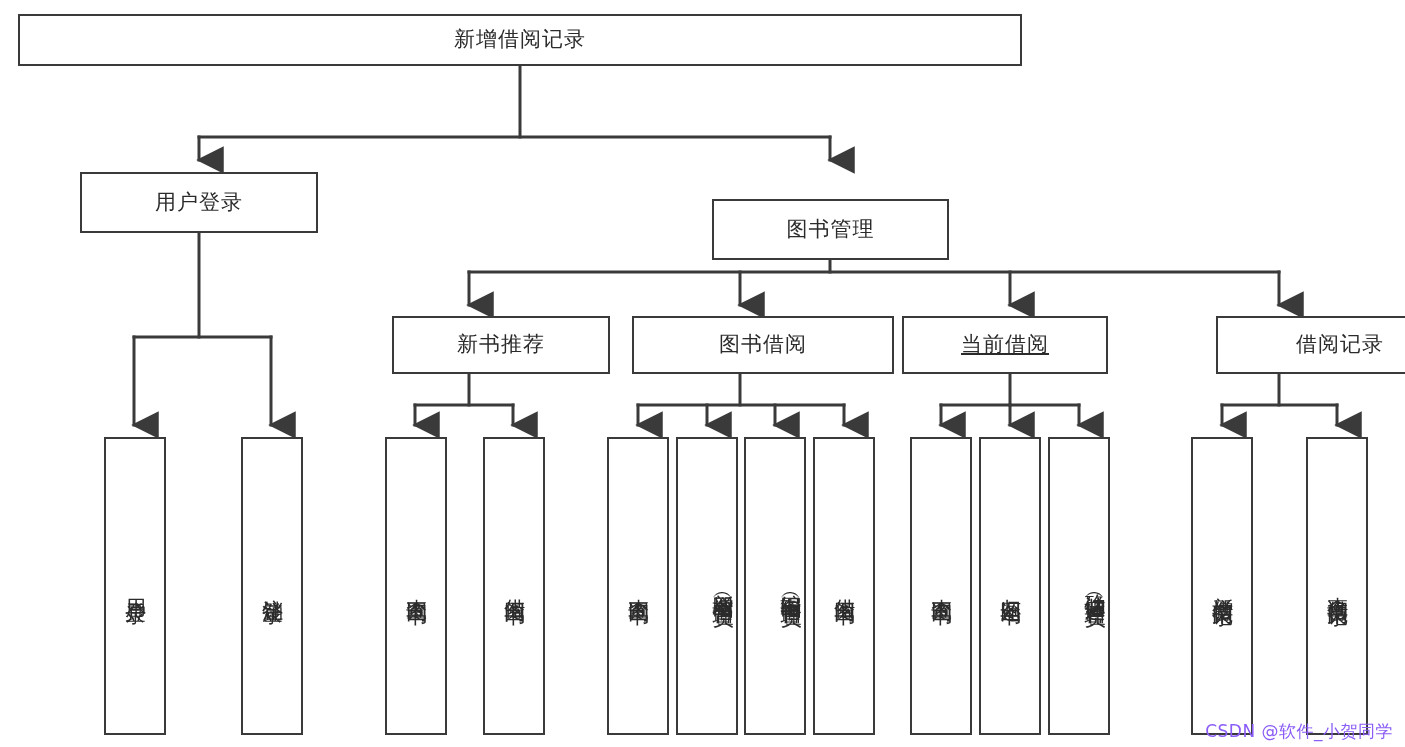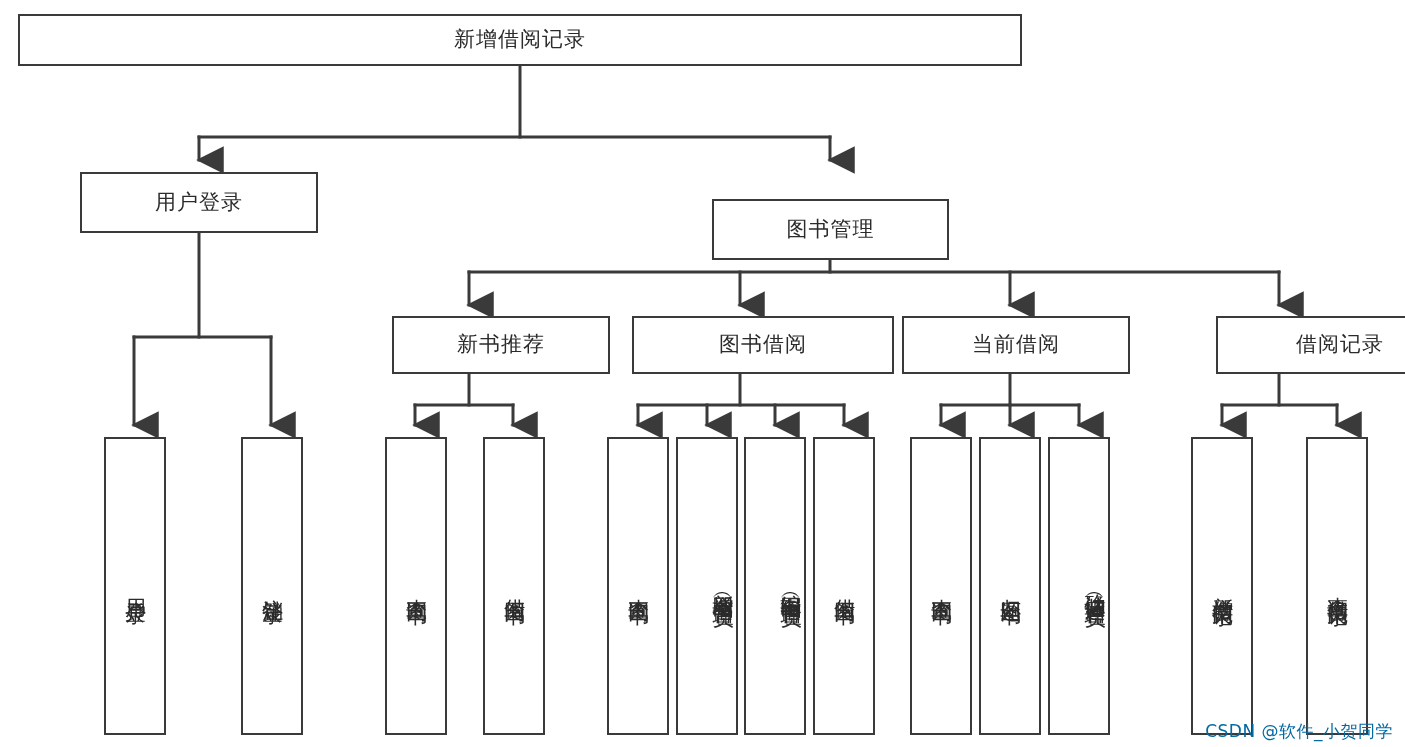--- a/index.html
+++ b/index.html
@@ -54,21 +54,21 @@
   }
   .node .label {
     display: block;
     white-space: pre-line;
   }
   #watermark {
     position: absolute;
     right: 12px;
     bottom: 4px;
     font-size: 17px;
-    color: #0369a1;
+    color: #8b5cf6;
     letter-spacing: 0.5px;
     white-space: nowrap;
     font-family: "DejaVu Sans", "Liberation Sans", sans-serif;
   }
 </style>
 </head>
 <body>
 
 <div id="canvas">
 
@@ -135,21 +135,21 @@
   </div>
 
   <div class="node horiz" style="left:360px; top:316px; width:218px; height:58px;margin-left:32px;">
     <span class="label">新书推荐</span>
   </div>
 
   <div class="node horiz" style="left:632px; top:316px; width:262px; height:58px;">
     <span class="label">图书借阅</span>
   </div>
 
-  <div class="node horiz" style="left:902px; top:316px; width:228px; height:58px;">
+  <div class="node horiz" style="left:902px; top:316px; width:206px; height:58px;text-decoration:underline;">
     <span class="label">当前借阅</span>
   </div>
 
   <div class="node horiz" style="left:1172px; top:316px; width:248px; height:58px;margin-left:44px;">
     <span class="label">借阅记录</span>
   </div>
 
   <div class="node vert" style="left:104px; top:437px; width:62px; height:298px;">
     <span class="label">用户登录</span>
   </div>

